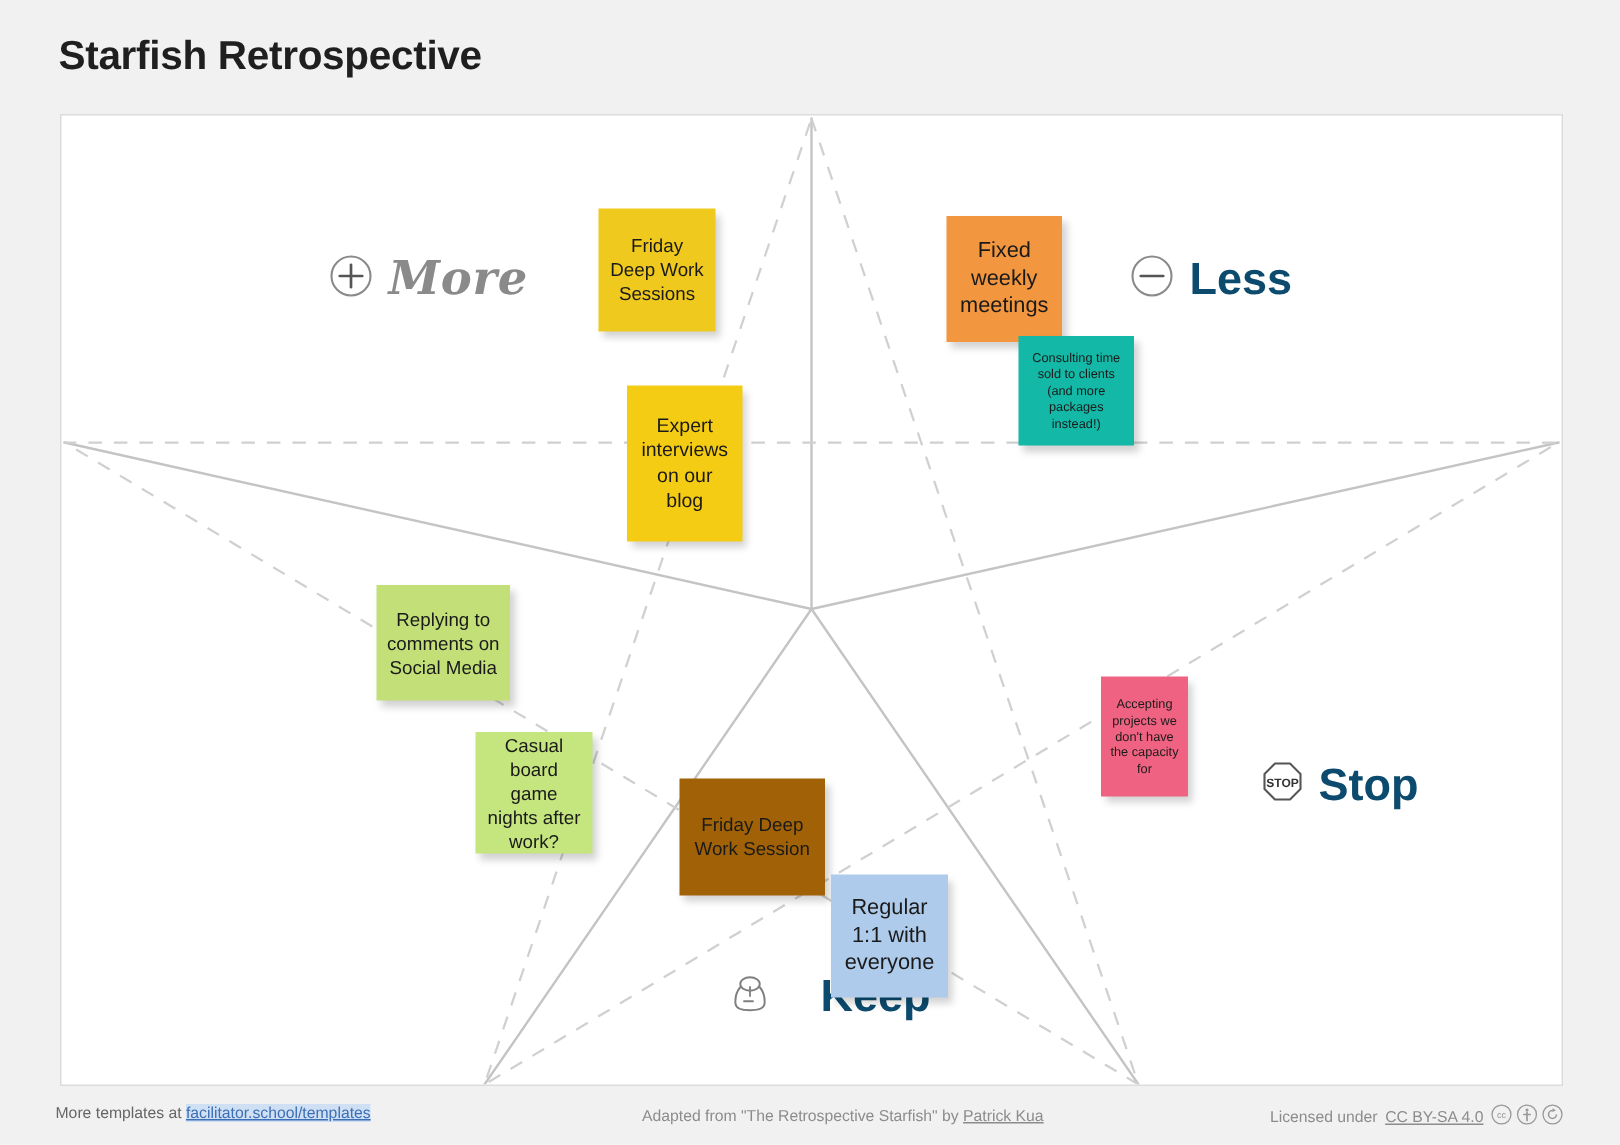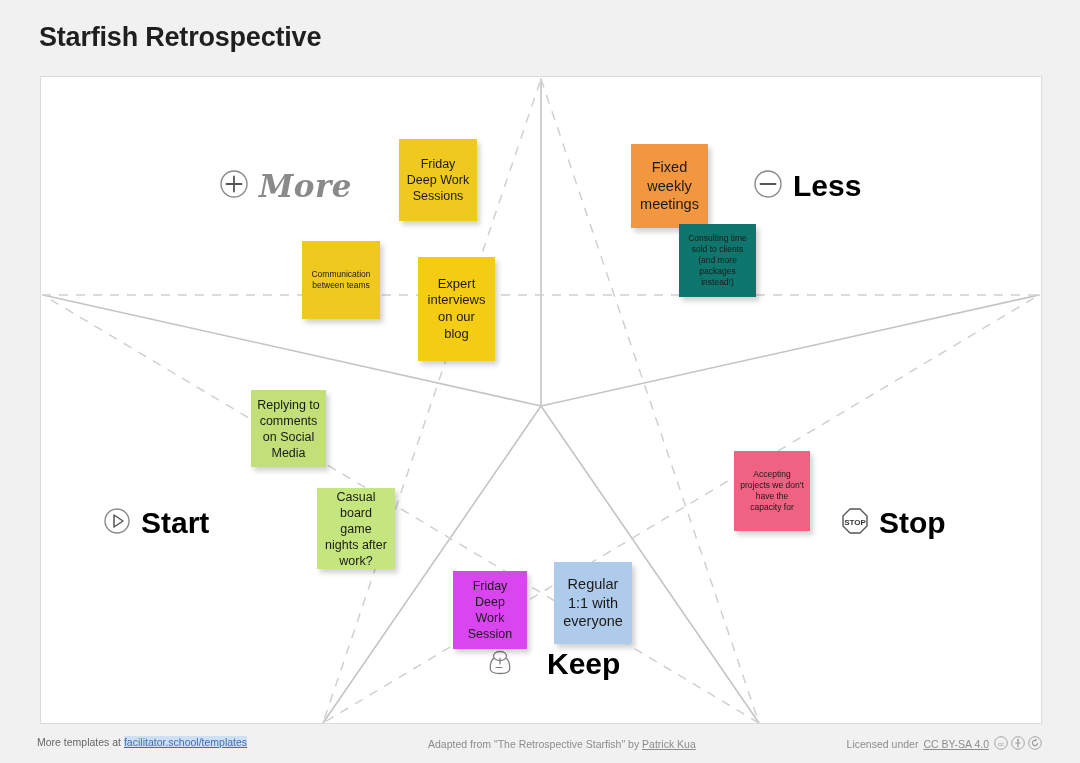--- a/index.html
+++ b/index.html
@@ -59,21 +59,21 @@
   .qlabel {
     position: absolute;
     display: flex;
     align-items: center;
     gap: 10px;
     white-space: nowrap;
   }
   .qlabel-text {
     font-size: 30px;
     font-weight: bold;
-    color: #000000;
+    color: #0c4a6e;
     line-height: 1;
   }
   .qlabel-text.script {
     font-family: "DejaVu Serif", serif;
     font-style: italic;
     font-weight: bold;
     font-size: 31px;
     color: #8a8a8a;
     letter-spacing: 0.5px;
   }
@@ -183,29 +183,20 @@
   <div class="qlabel" style="left:712px; top:92px;">
     <span class="qicon">
       <svg width="30" height="30" viewBox="0 0 30 30">
         <circle cx="15" cy="15" r="13" fill="none" stroke="#8a8a8a" stroke-width="1.4"></circle>
         <path d="M7.5 15 L22.5 15" stroke="#555" stroke-width="1.8" stroke-linecap="round"></path>
       </svg>
     </span>
     <span class="qlabel-text">Less</span>
   </div>
 
-  <div class="qlabel" style="left:62px; top:430px;">
-    <span class="qicon">
-      <svg width="28" height="28" viewBox="0 0 28 28">
-        <circle cx="14" cy="14" r="12" fill="none" stroke="#8a8a8a" stroke-width="1.4"></circle>
-        <path d="M11 8 L20 14 L11 20 Z" fill="none" stroke="#555" stroke-width="1.5" stroke-linejoin="round"></path>
-      </svg>
-    </span>
-    <span class="qlabel-text">Start</span>
-  </div>
 
   <div class="qlabel" style="left:800px; top:430px;">
     <span class="qicon">
       <svg width="28" height="28" viewBox="0 0 28 28">
         <polygon points="9,2 19,2 26,9 26,19 19,26 9,26 2,19 2,9" fill="none" stroke="#555" stroke-width="1.4" stroke-linejoin="round"></polygon>
         <text x="14" y="17.5" text-anchor="middle" font-family="Liberation Sans, sans-serif" font-size="8" font-weight="bold" fill="#333">STOP</text>
       </svg>
     </span>
     <span class="qlabel-text">Stop</span>
   </div>
@@ -218,45 +209,42 @@
         <path d="M11 20.5 L17 20.5" stroke="#7f7f7f" stroke-width="1.2" stroke-linecap="round"></path>
         <path d="M15 11 L15 17" stroke="#7f7f7f" stroke-width="1.2" stroke-linecap="round"></path>
       </svg>
     </span>
     <span class="qlabel-text">Keep</span>
   </div>
 
   <div class="note" style="left:358px; top:62px;  width:78px; height:82px; background:#f0c91f; font-size:12.5px;">
       <span>Friday Deep Work Sessions</span>
     </div>
-  <div class="note" style="left:261px; top:164px; width:78px; height:78px; background:#f0c91f; font-size:8.5px;">
-      <span>Communication between teams</span>
-    </div>
   <div class="note" style="left:377px; top:180px; width:77px; height:104px; background:#f5cc14; font-size:13px;">
       <span>Expert interviews on our blog</span>
     </div>
   <div class="note" style="left:553px; top:67px;  width:77px; height:84px; background:#f2963f; font-size:14.5px;margin-left:37px;">
       <span>Fixed weekly meetings</span>
     </div>
-  <div class="note" style="left:638px; top:147px; width:77px; height:73px; background:#0f766e; font-size:8.5px;">
+  <div class="note" style="left:638px; top:147px; width:77px; height:73px; background:#14b8a6; font-size:8.5px;">
       <span>Consulting time sold to clients (and more packages instead!)</span>
     </div>
-  <div class="note" style="left:210px; top:313px; width:75px; height:77px; background:#c3e078; font-size:12.5px;text-align:center;">
+  <div class="note" style="left:210px; top:313px; width:89px; height:77px; background:#c3e078; font-size:12.5px;text-align:center;">
       <span>Replying to comments on Social Media</span>
     </div>
   <div class="note" style="left:276px; top:411px; width:78px; height:81px; background:#c5e57e; font-size:12.5px;">
       <span>Casual board game nights after work?</span>
     </div>
-  <div class="note" style="left:412px; top:494px; width:74px; height:78px; background:#d946ef; font-size:12.5px;">
+  <div class="note" style="left:412px; top:442px; width:97px; height:78px; background:#a16207; font-size:12.5px;">
       <span>Friday Deep Work Session</span>
     </div>
-  <div class="note" style="left:513px; top:485px; width:78px; height:82px; background:#aecbeb; font-size:14.5px;">
+  <div class="note" style="left:513px; top:506px; width:78px; height:82px; background:#aecbeb; font-size:14.5px;">
       <span>Regular 1:1 with everyone</span>
     </div>
-  <div class="note" style="left:693px; top:374px; width:76px; height:80px; background:#ef6281; font-size:8.5px;align-items:center;">
+  <div class="note" style="left:693px; top:374px; width:58px; height:80px; background:#ef6281; font-size:8.5px;align-items:center;">
       <span>Accepting projects we don't have the capacity for</span>
     </div>
 
 </div>
 
 <div class="page-footer">
 
   <div class="footer-left">
     <span>More templates at </span><a href="#">facilitator.school/templates</a>
   </div>

